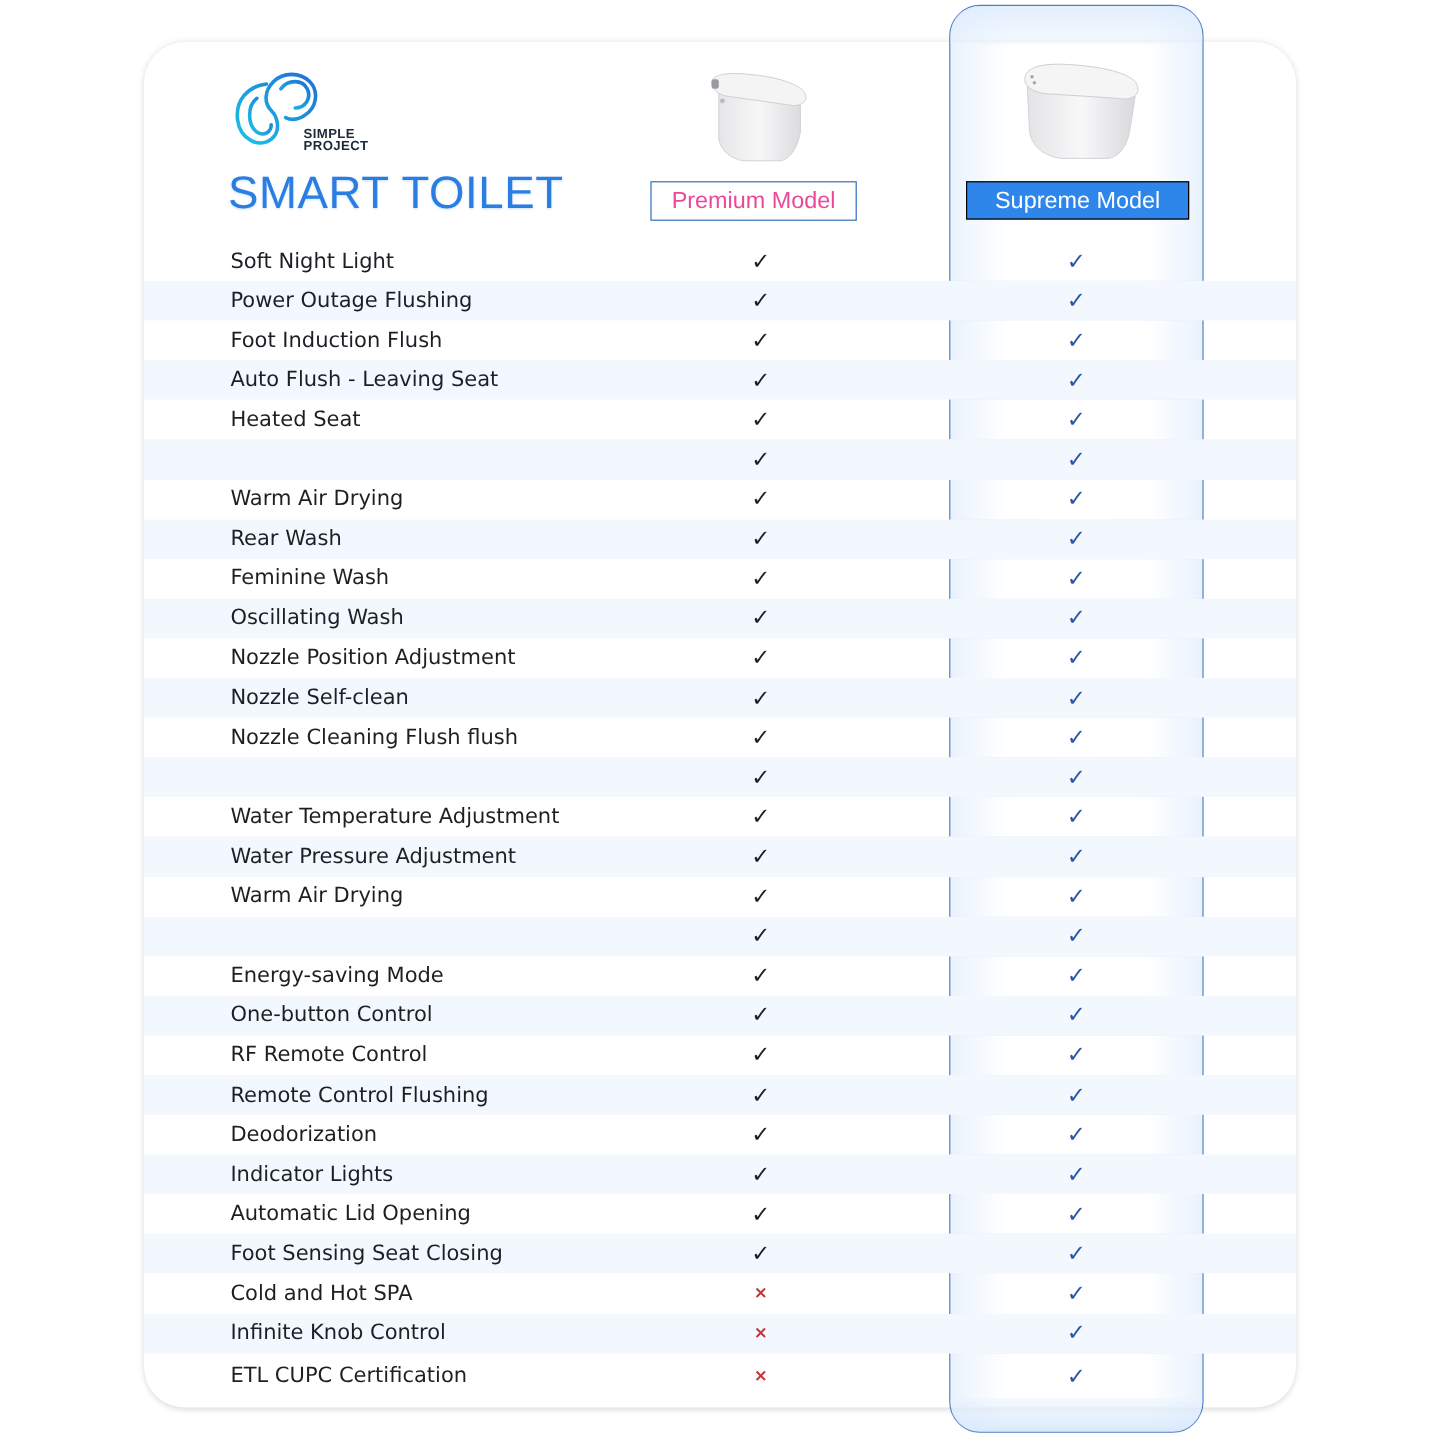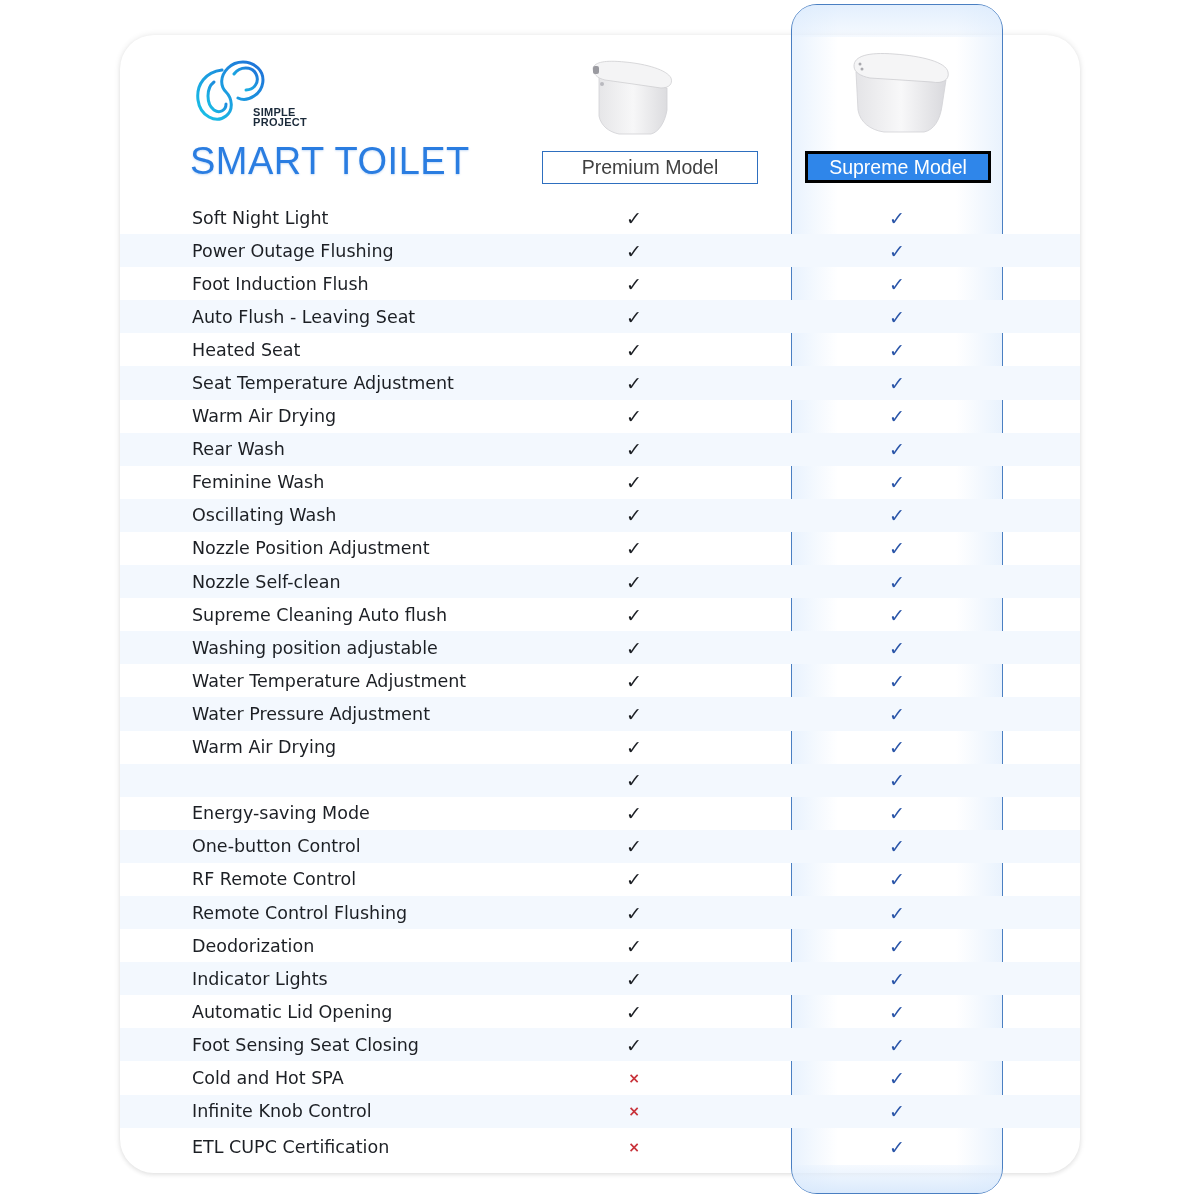--- a/index.html
+++ b/index.html
@@ -57,26 +57,26 @@
 
   .product { position: absolute; }
   .product.premium-img { left: 585px; top: 58px; width: 95px; height: 80px; }
   .product.supreme-img { left: 848px; top: 48px; width: 110px; height: 88px; }
 
   .model-btn {
     position: absolute; display: flex; align-items: center; justify-content: center;
     font-size: 19.5px; box-sizing: border-box; font-family: "Liberation Sans", sans-serif;
   }
   .model-btn.premium {
-    left: 542px; top: 151px; width: 216px; height: 33px; border: 1.5px solid #2e6fbf;
-    color: #404040; background: #ffffff;
+    left: 542px; top: 151px; width: 172px; height: 33px; border: 1.5px solid #2e6fbf;
+    color: #ec4899; background: #ffffff;
   }
   .model-btn.supreme {
     left: 805px; top: 151px; width: 186px; height: 32px; background: #2f86ea; color: #ffffff;
-    border: 3px solid #000000;
+    border: 1px solid #000000;
   }
 </style>
 </head>
 <body>
 
 <div class="card"></div>
 
 <div class="supreme-col">
   <div class="top-shade"></div>
   <div class="bottom-shade"></div>
@@ -154,21 +154,20 @@
       <span class="label">Auto Flush - Leaving Seat</span>
       <span class="mark premium">✓</span>
       <span class="mark supreme">✓</span>
     </div>
   <div class="row">
       <span class="label">Heated Seat</span>
       <span class="mark premium">✓</span>
       <span class="mark supreme">✓</span>
     </div>
   <div class="row alt">
-      <span class="label">Seat Temperature Adjustment</span>
       <span class="mark premium">✓</span>
       <span class="mark supreme">✓</span>
     </div>
   <div class="row">
       <span class="label">Warm Air Drying</span>
       <span class="mark premium">✓</span>
       <span class="mark supreme">✓</span>
     </div>
   <div class="row alt">
       <span class="label">Rear Wash</span>
@@ -189,26 +188,25 @@
       <span class="label">Nozzle Position Adjustment</span>
       <span class="mark premium">✓</span>
       <span class="mark supreme">✓</span>
     </div>
   <div class="row alt">
       <span class="label">Nozzle Self-clean</span>
       <span class="mark premium">✓</span>
       <span class="mark supreme">✓</span>
     </div>
   <div class="row">
-      <span class="label">Supreme Cleaning Auto flush</span>
-      <span class="mark premium">✓</span>
-      <span class="mark supreme">✓</span>
-    </div>
-  <div class="row alt">
-      <span class="label">Washing position adjustable</span>
+      <span class="label">Nozzle Cleaning Flush flush</span>
+      <span class="mark premium">✓</span>
+      <span class="mark supreme">✓</span>
+    </div>
+  <div class="row alt">
       <span class="mark premium">✓</span>
       <span class="mark supreme">✓</span>
     </div>
   <div class="row">
       <span class="label">Water Temperature Adjustment</span>
       <span class="mark premium">✓</span>
       <span class="mark supreme">✓</span>
     </div>
   <div class="row alt">
       <span class="label">Water Pressure Adjustment</span>

